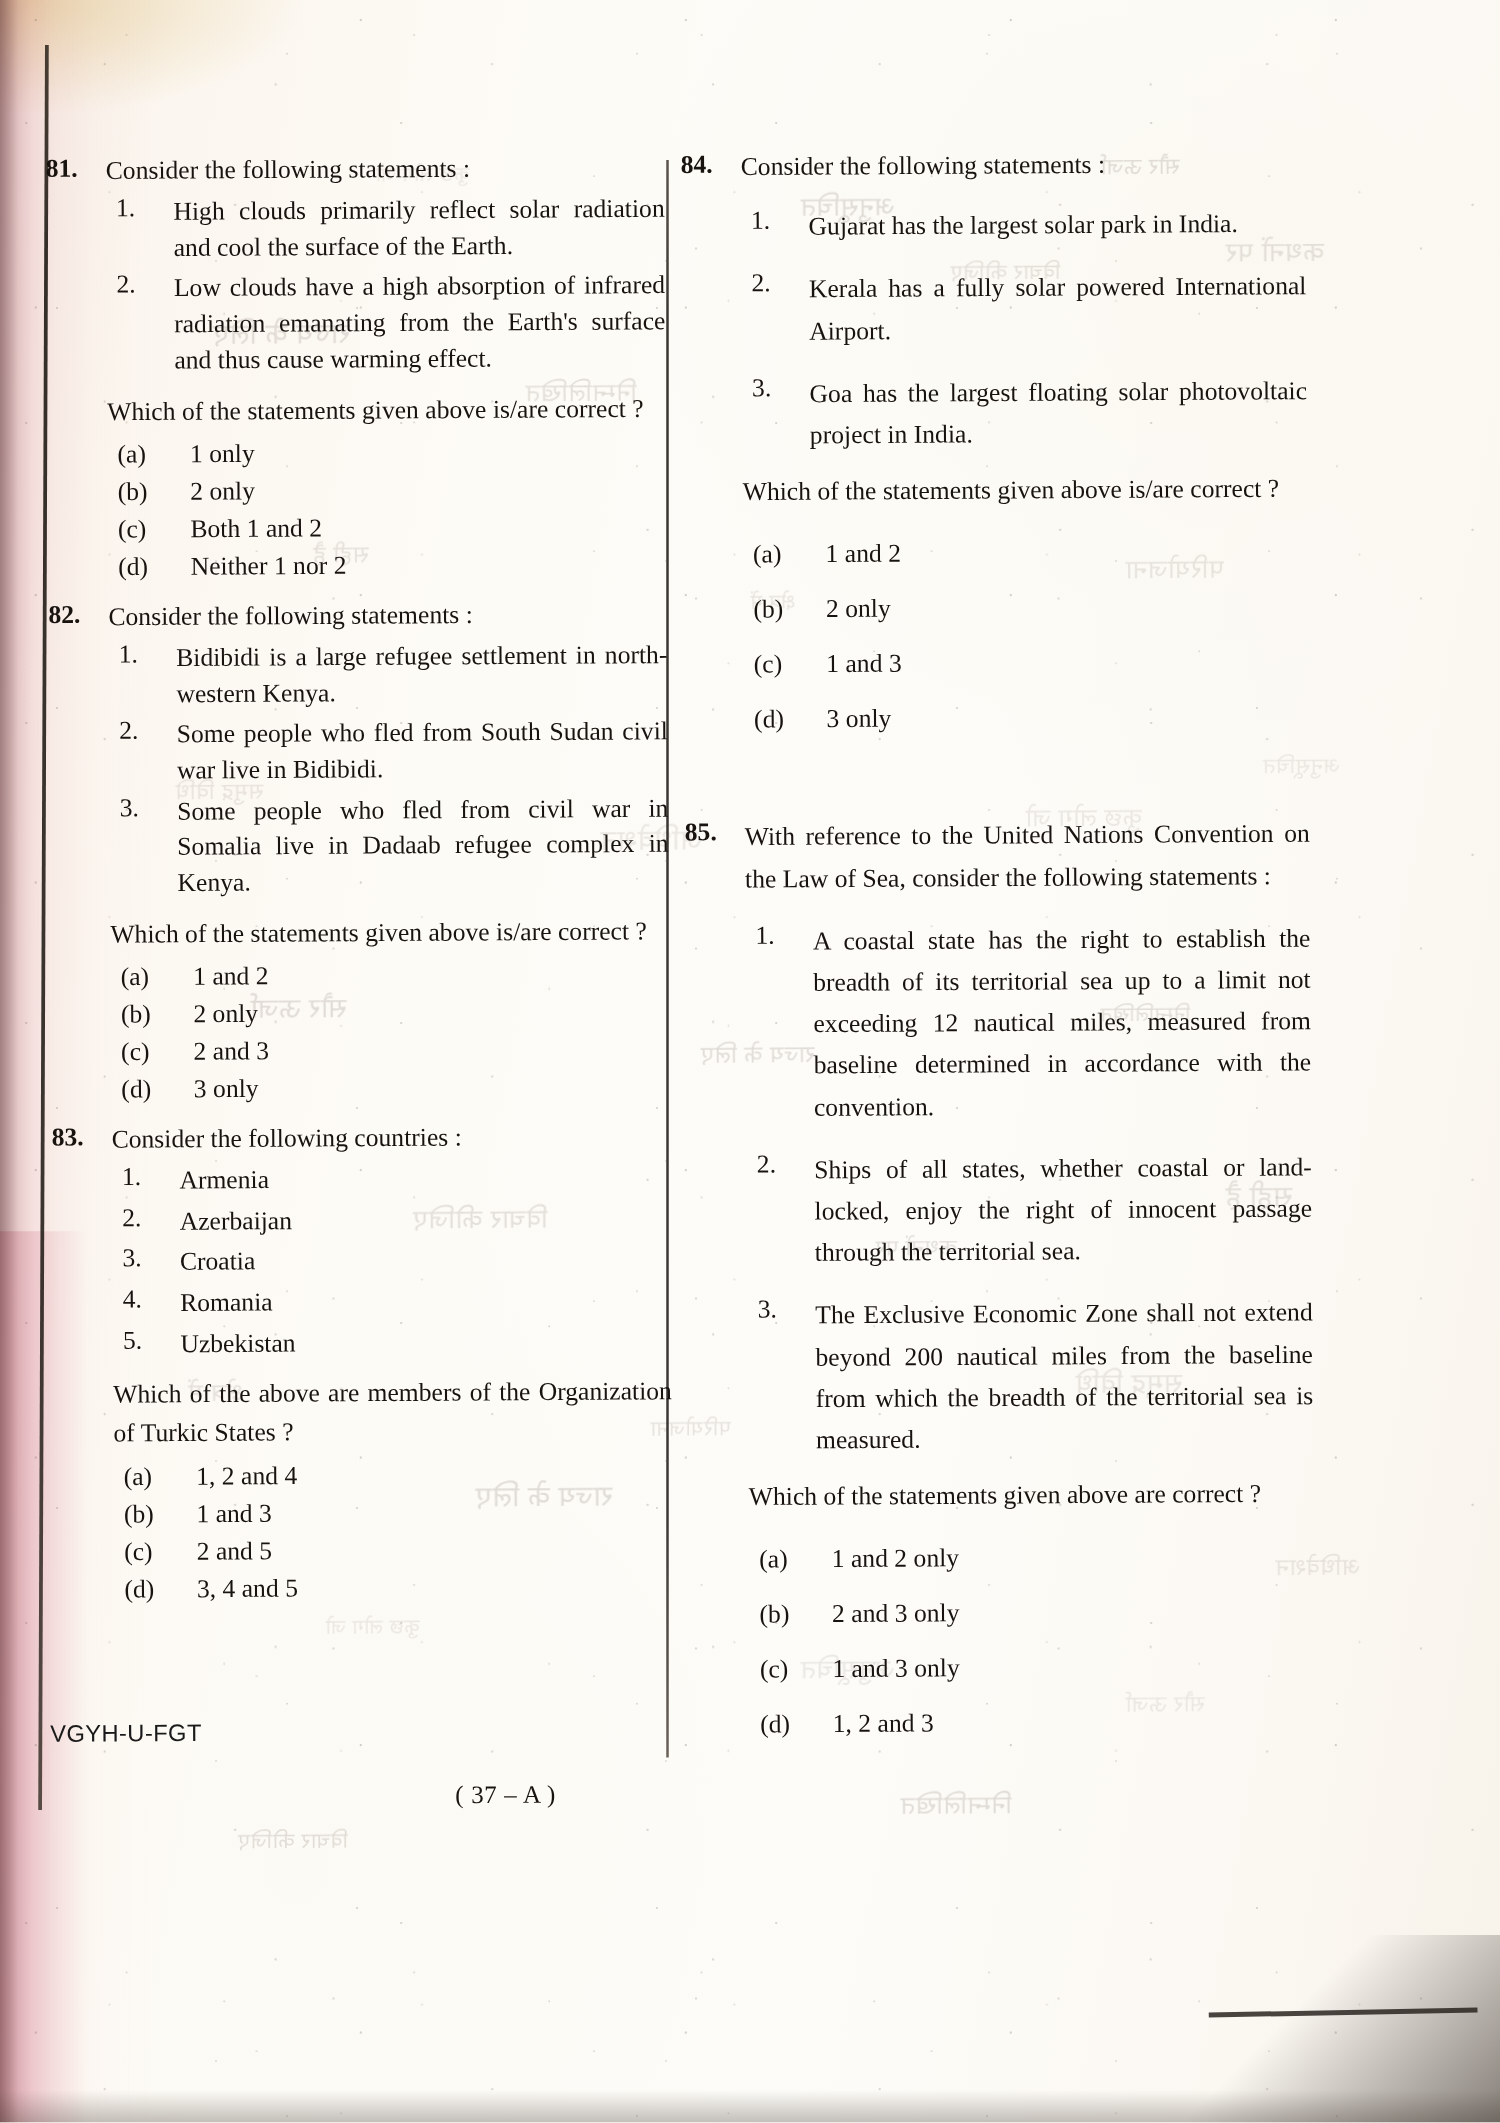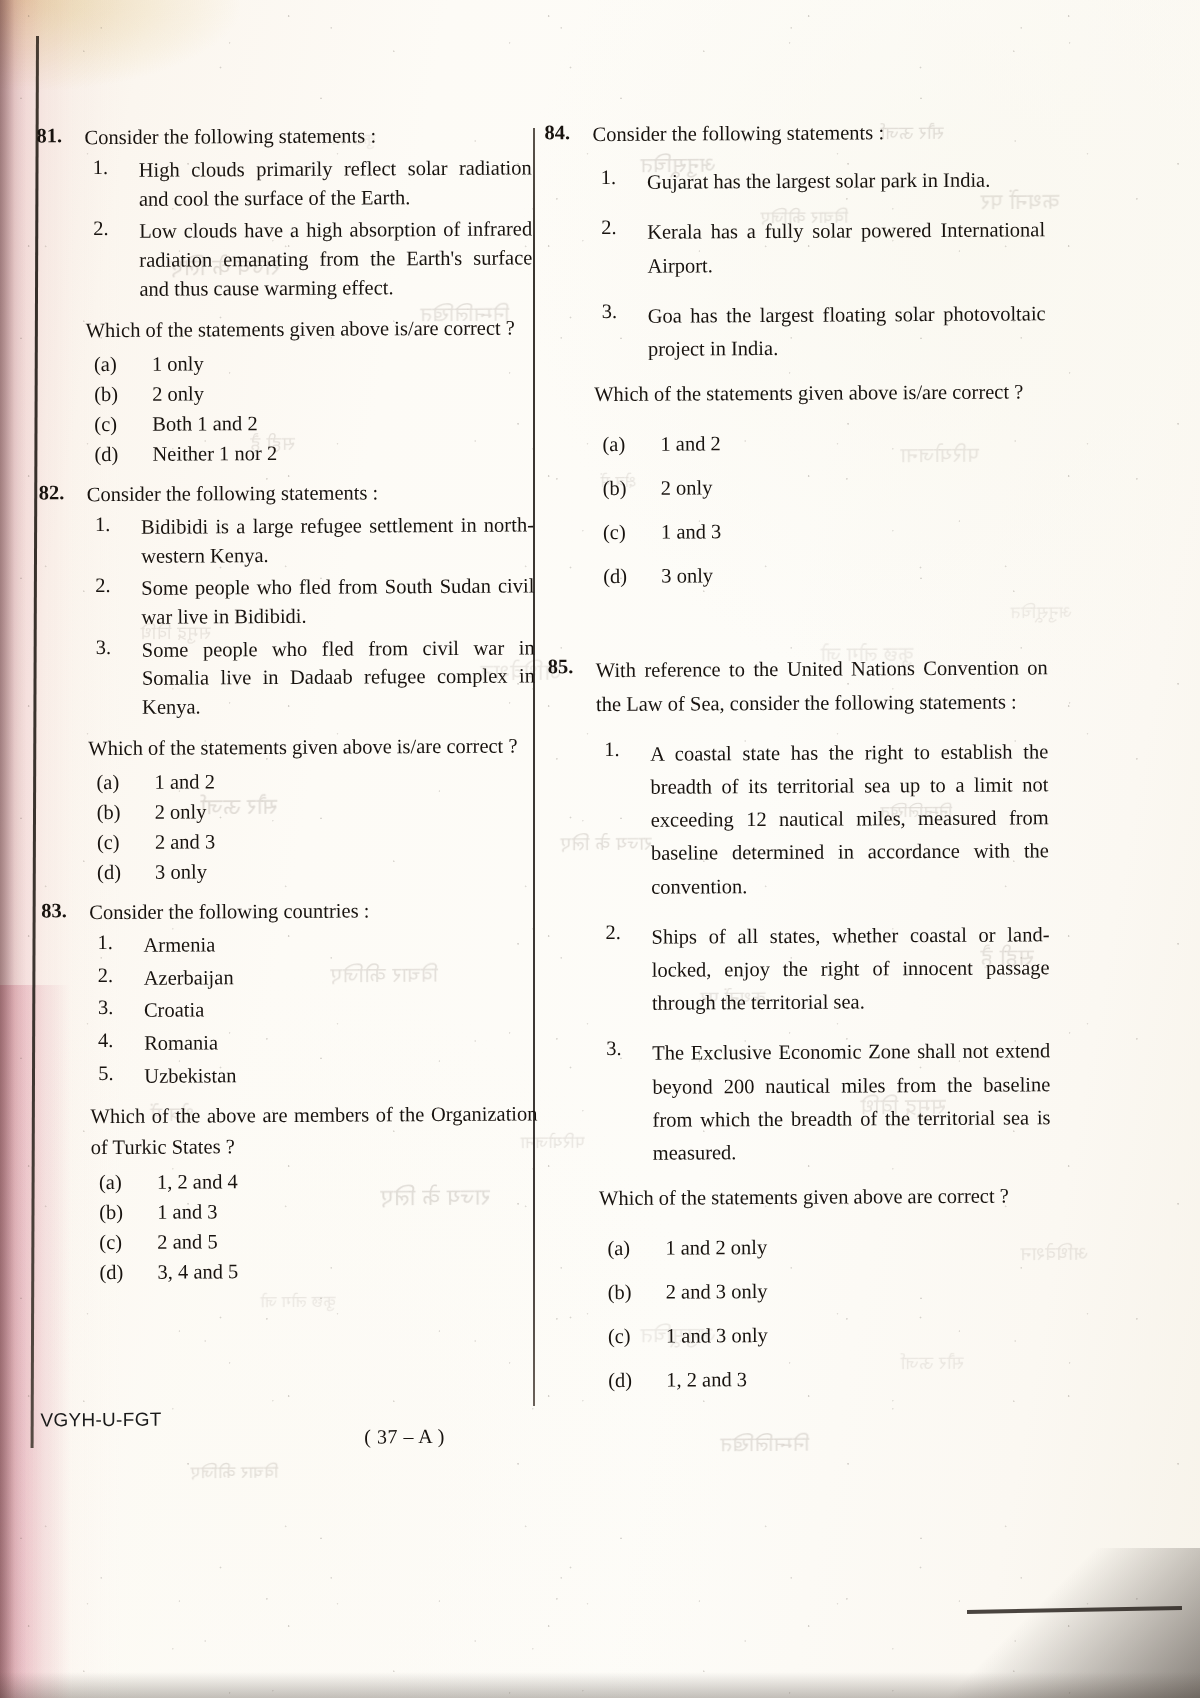--- a/index.html
+++ b/index.html
@@ -139,21 +139,21 @@
   .opt.loose{margin-top:21px;}
   .olab{flex:0 0 58px;font-size:20.5px;color:#18130f;padding-left:8px;}
   .otext{flex:1 1 auto;font-size:20.5px;color:#18130f;}
 
   
   .pagemark{
     position:absolute;left:0;top:1424px;width:800px;text-align:center;
     font-size:20px;color:#18130f;letter-spacing:.5px;
   }
   .papercode{
-    position:absolute;left:36px;top:1406px;
+    position:absolute;left:36px;top:1374px;
     font-family:"Liberation Sans", sans-serif;
     font-size:19px;color:#1a1a1a;letter-spacing:.3px;font-weight:500;
   }
 </style>
 </head>
 <body>
 
 <div class="page"></div>
 <div class="yellow-top"></div>
 <div class="pink-edge"></div>

